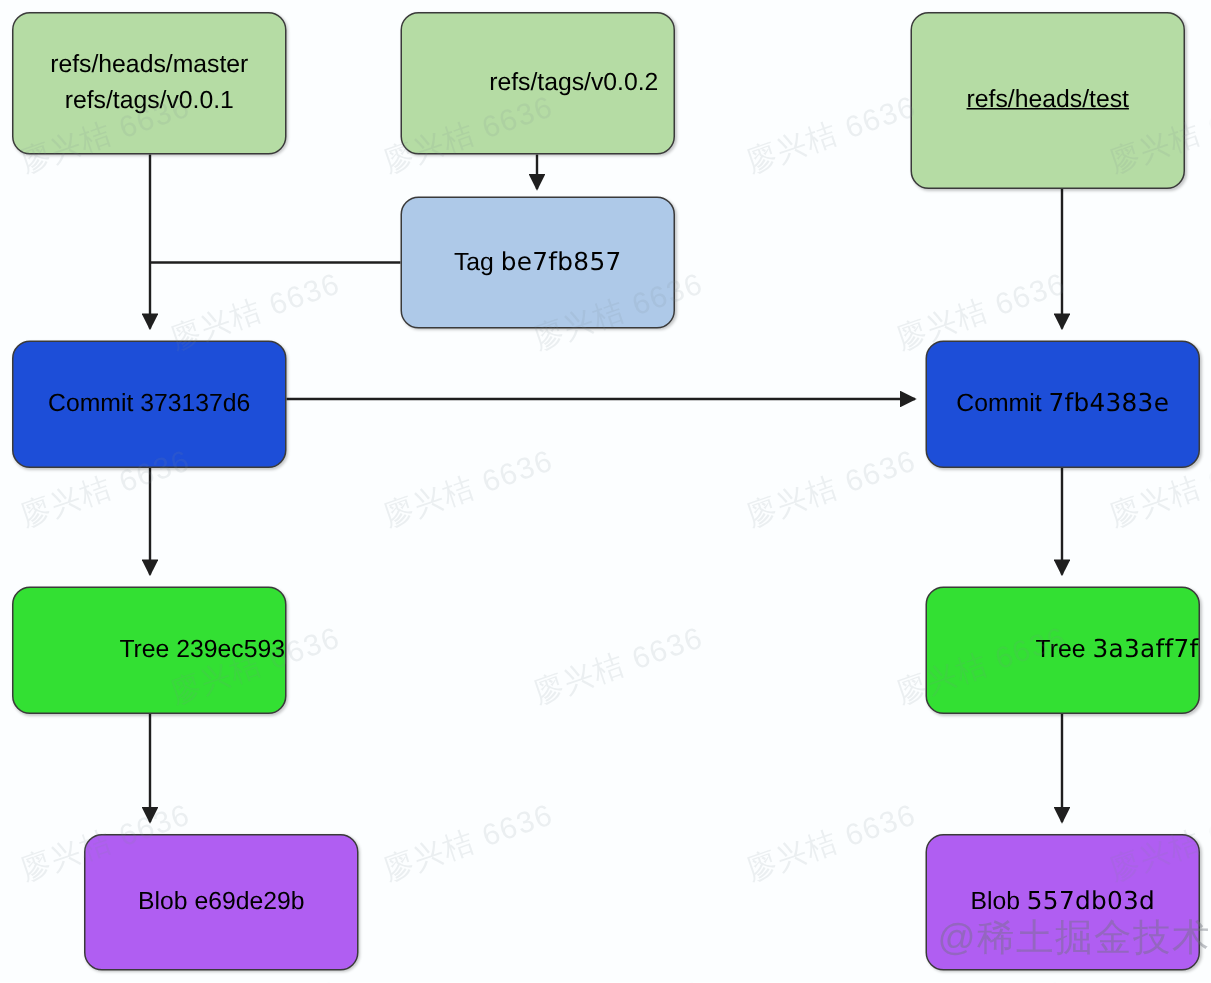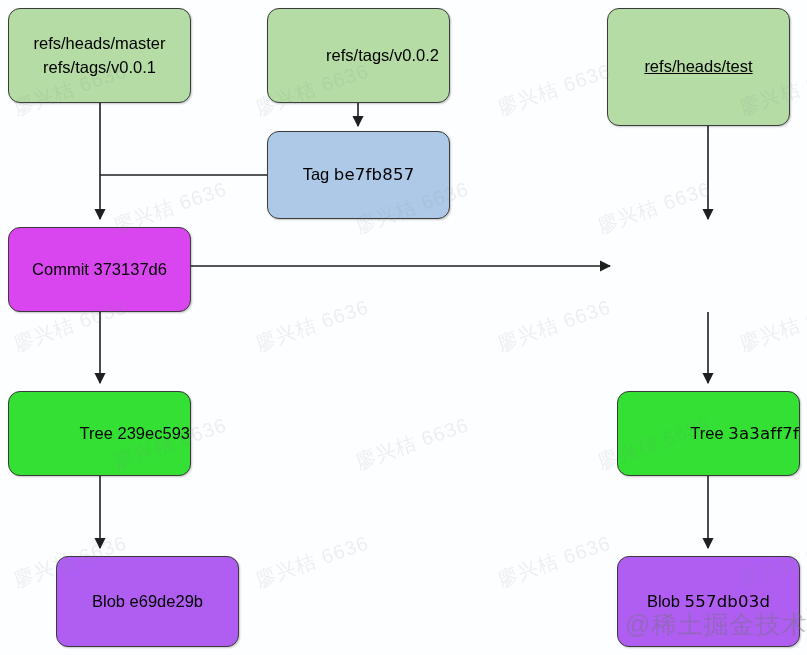--- a/index.html
+++ b/index.html
@@ -70,21 +70,21 @@
   .hash {
     font-family: "DejaVu Sans", sans-serif;
     letter-spacing: 0.2px;
   }
   .label-plain {
     font-family: "Liberation Sans", sans-serif;
   }
 
   .ref   { background: #b5dca4; }
   .tag   { background: #aec9e8; }
-  .commit{ background: #d946ef; }
+  .commit{ background: #1d4ed8; }
   .tree  { background: #33e033; align-items: flex-end; }
   .blob  { background: #b05ef2; }
 </style>
 </head>
 <body>
 
 <div id="canvas">
 
   <svg id="edges" width="807" height="655">
     <defs>
@@ -126,20 +126,23 @@
   </div>
 
   <div class="node tag" style="left:267px; top:131px; width:183px; height:88px;">
     <span class="line"><span class="label-plain">Tag </span><span class="hash">be7fb857</span></span>
   </div>
 
   <div class="node commit" style="left:8px; top:227px; width:183px; height:85px;">
     <span class="line"><span class="label-plain">Commit </span><span class="label-plain">373137d6</span></span>
   </div>
 
+  <div class="node commit" style="left:617px; top:227px; width:183px; height:85px;">
+    <span class="line"><span class="label-plain">Commit </span><span class="hash">7fb4383e</span></span>
+  </div>
 
   <div class="node tree" style="left:8px; top:391px; width:183px; height:85px;">
     <span class="line"><span class="label-plain">Tree </span><span class="label-plain">239ec593</span></span>
   </div>
 
   <div class="node tree" style="left:617px; top:391px; width:183px; height:85px;">
     <span class="line"><span class="label-plain">Tree </span><span class="hash">3a3aff7f</span></span>
   </div>
 
   <div class="node blob" style="left:8px; top:556px; width:183px; height:91px;margin-left:48px;">

